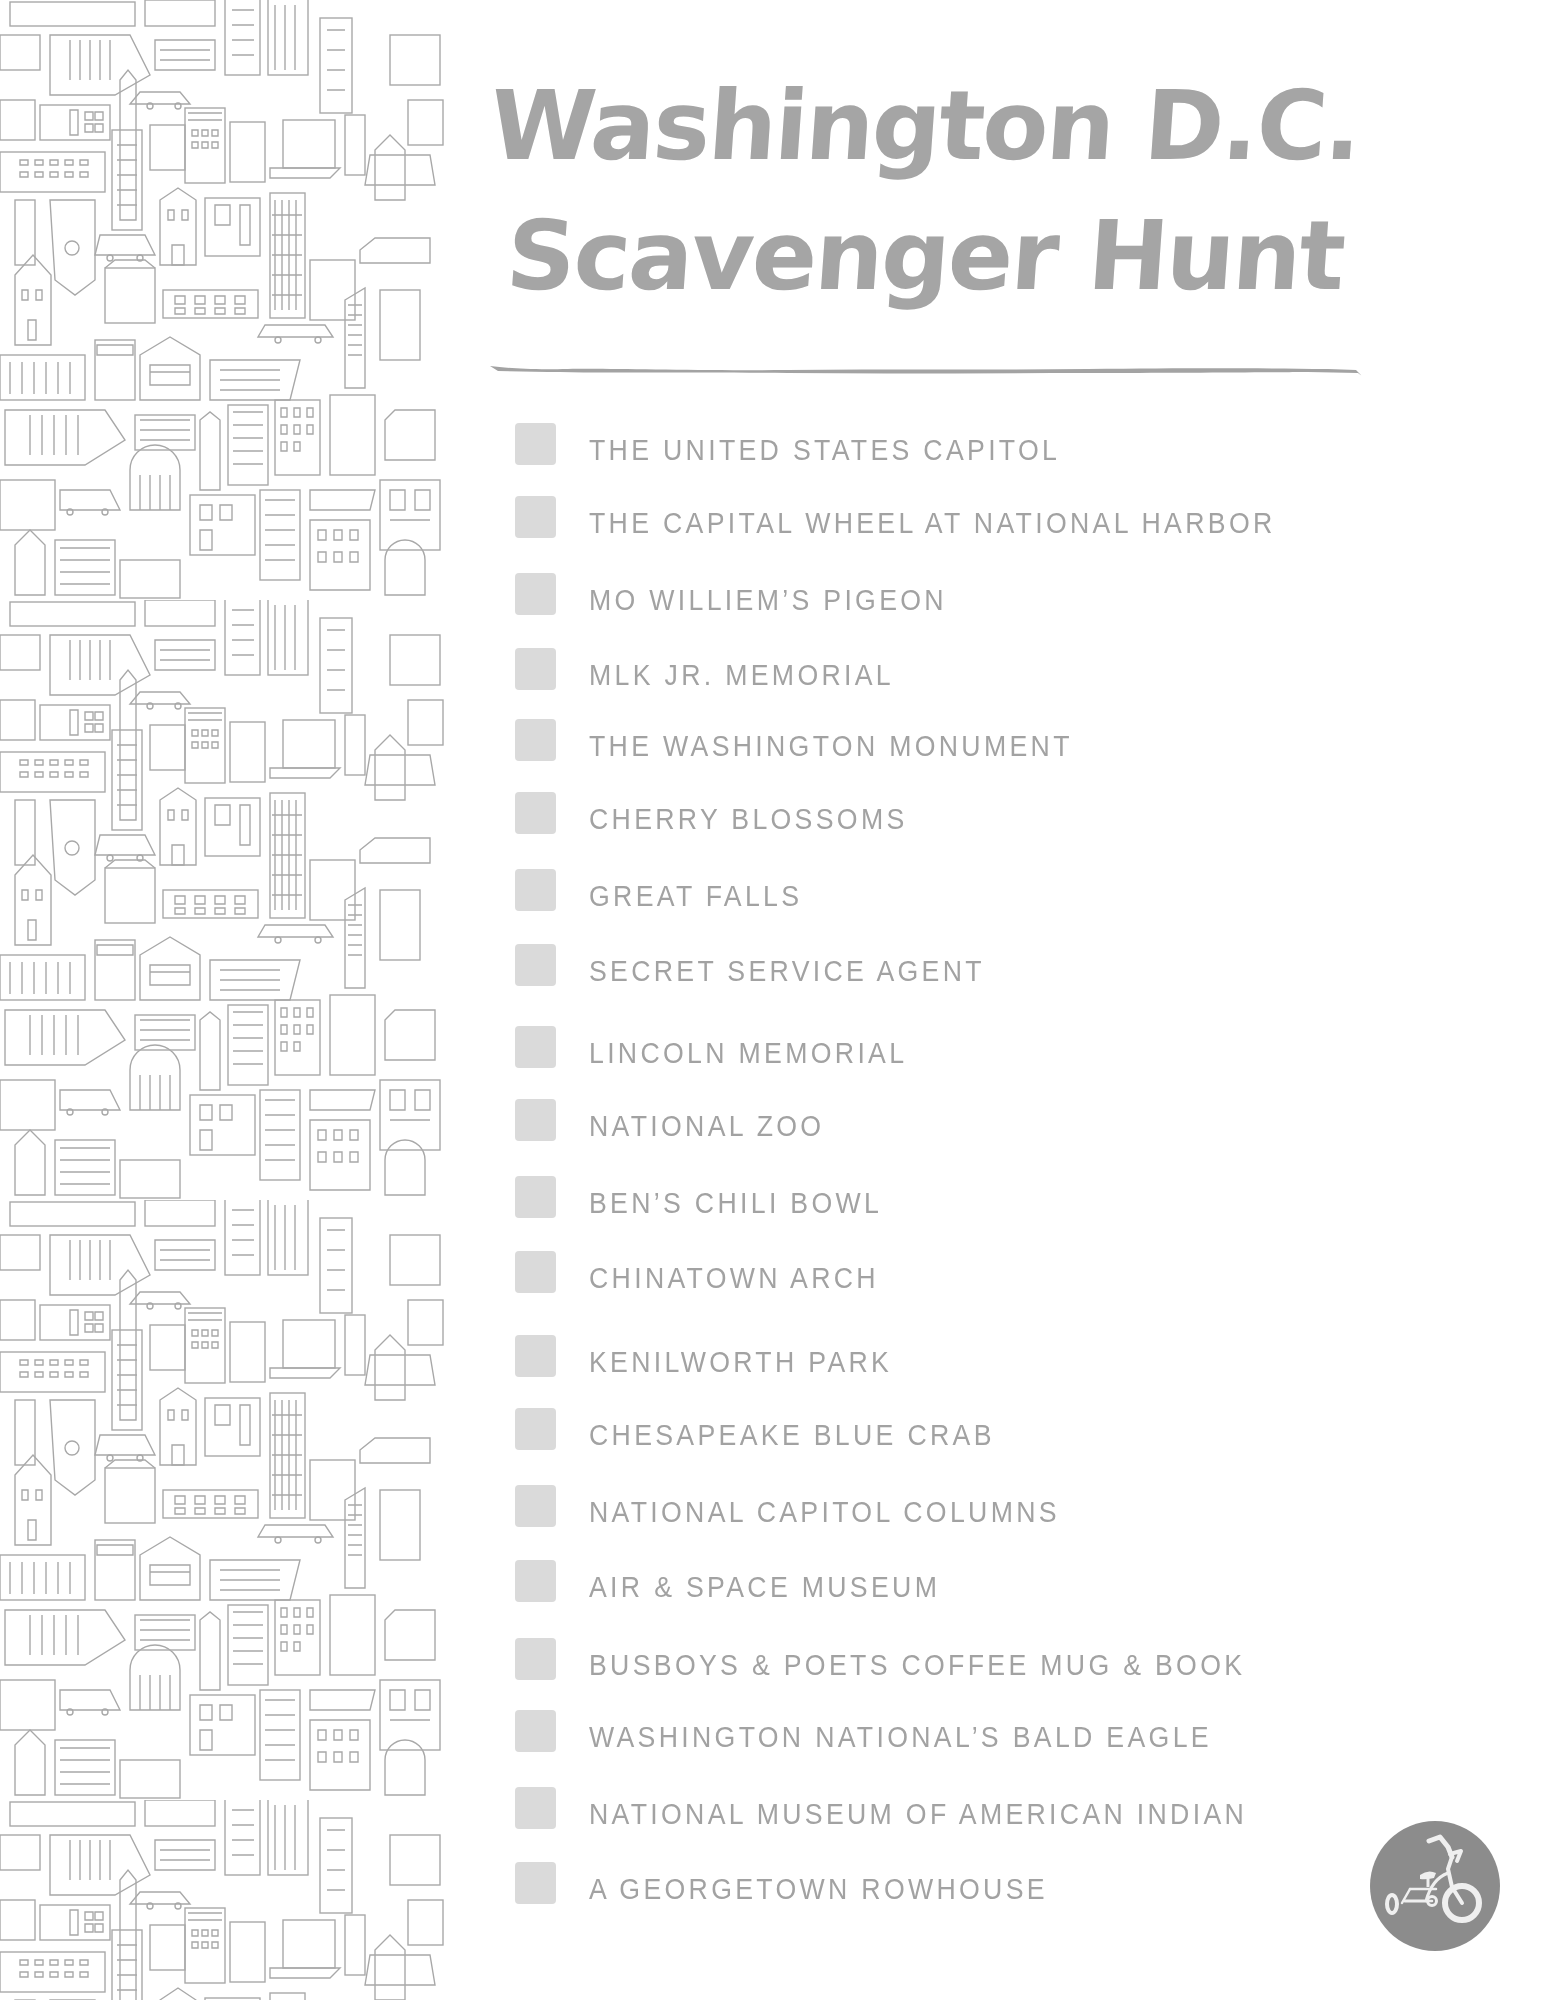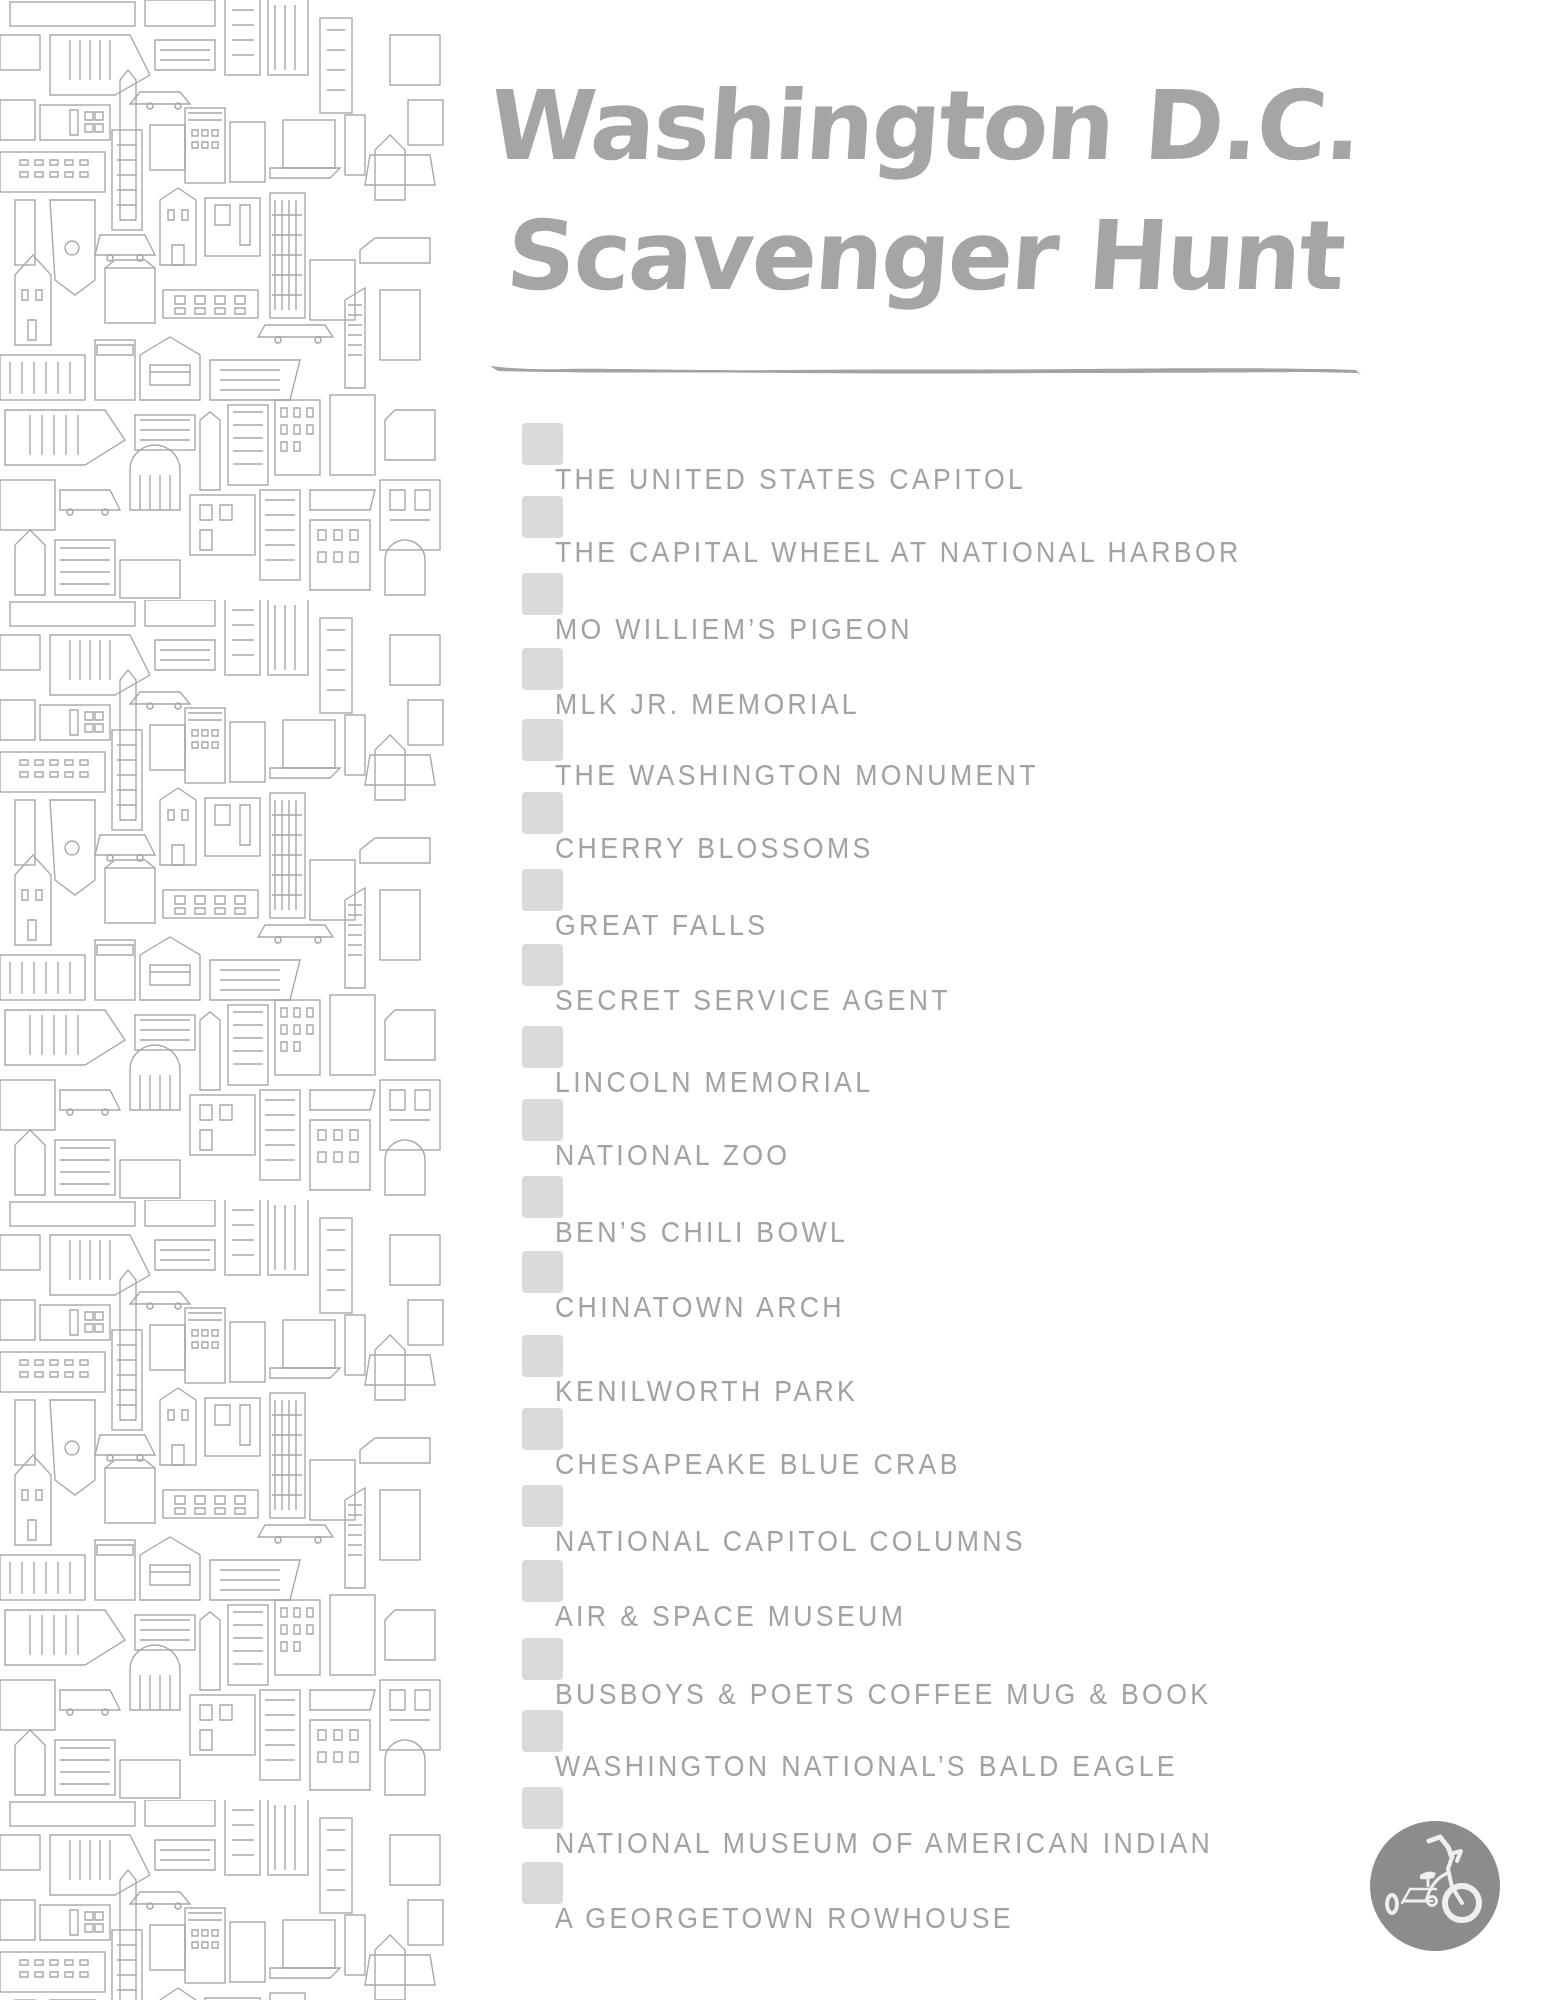--- a/index.html
+++ b/index.html
@@ -19,22 +19,22 @@
     font-family: "DejaVu Sans", sans-serif; font-weight: bold;
     letter-spacing: -2px; line-height: 1;
   }
   .title-line1 { top: 78px; font-size: 96px; transform: skewX(-4deg); }
   .title-line2 { top: 208px; font-size: 96px; transform: skewX(-4deg); }
   .divider {
     position: absolute; left: 488px; top: 362px; width: 876px; height: 16px;
   }
   .checklist { position: absolute; left: 511px; top: 0; width: 900px; }
   .item {
-    position: absolute; left: 11px; height: 42px; width: 880px;
-    display: flex; align-items: flex-start; cursor: pointer; flex-direction: column;
+    position: absolute; left: 4px; height: 42px; width: 880px;
+    display: flex; align-items: flex-end; cursor: pointer;
   }
   .checkbox {
     width: 41px; height: 42px; border-radius: 4px; background: #dadada;
     flex: 0 0 auto;
   }
   .item-label {
     margin-left: 33px; color: #a2a2a2; font-size: 29px; letter-spacing: 3.6px;
     white-space: nowrap; line-height: 1;
     transform: scaleX(0.92); transform-origin: left center;
   }

